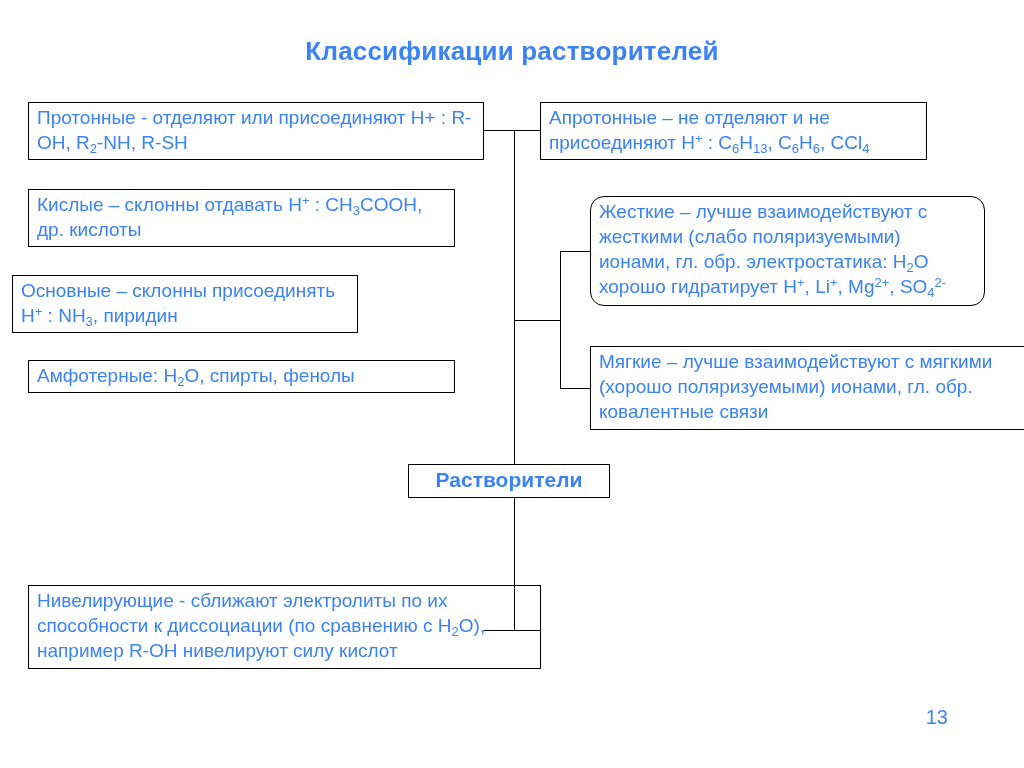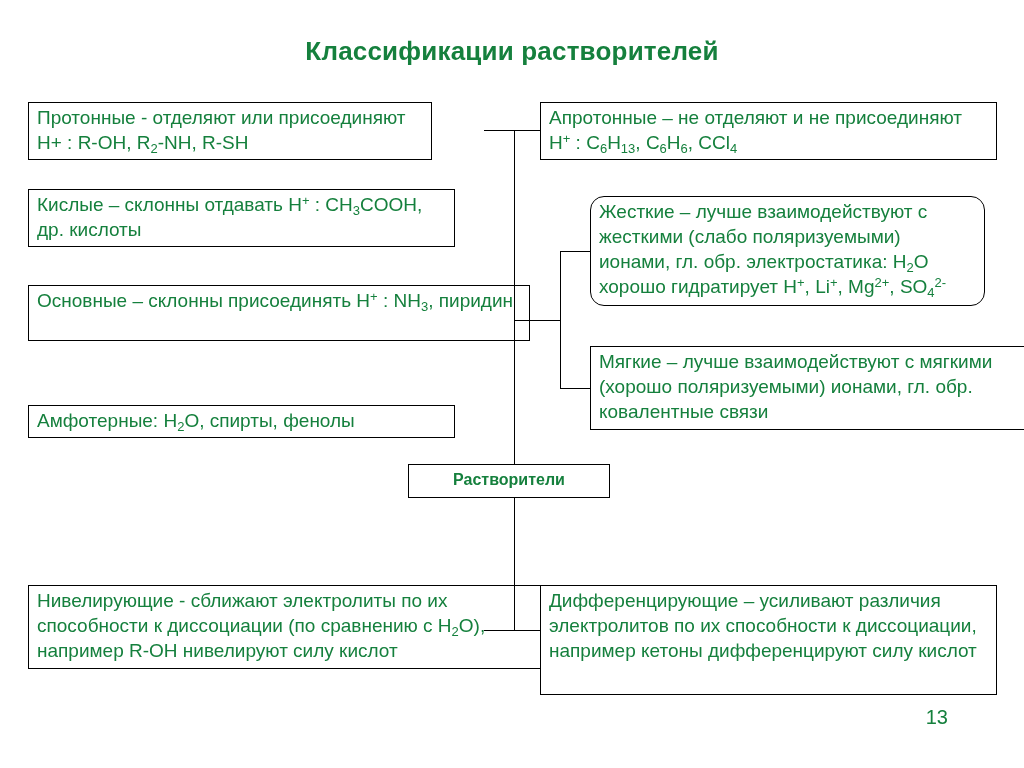--- a/index.html
+++ b/index.html
@@ -2,21 +2,21 @@
 <html><head>
 <meta charset="utf-8">
 <style>
   html, body { margin: 0; padding: 0; background: #ffffff; }
   .slide {
     position: relative;
     width: 1024px;
     height: 768px;
     background: #ffffff;
     font-family: "Liberation Sans", "DejaVu Sans", sans-serif;
-    color: #15803d;
+    color: #3b82f6;
     overflow: hidden;
   }
   .title {
     position: absolute;
     left: 0; right: 0; top: 36px;
     text-align: center;
     font-size: 26px;
     font-weight: bold;
     letter-spacing: 0.2px;
   }
@@ -25,30 +25,30 @@
     box-sizing: border-box;
     border: 1px solid #000000;
     background: #ffffff;
     padding: 2px 8px 4px 8px;
     font-size: 19px;
     line-height: 25px;
   }
   sub { font-size: 13px; line-height: 0; vertical-align: -4px; }
   sup { font-size: 13px; line-height: 0; vertical-align: 6px; }
 
-  #box-protonic        { left: 28px;  top: 102px; width: 404px; min-height: 56px; }
+  #box-protonic        { left: 28px;  top: 102px; width: 456px; min-height: 56px; }
   #box-acidic          { left: 28px;  top: 189px; width: 427px; min-height: 56px; }
-  #box-basic           { left: 28px;  top: 275px; width: 502px; min-height: 56px; margin-top: 10px; }
-  #box-amphoteric      { left: 28px;  top: 360px; width: 427px; min-height: 31px; margin-top: 45px; }
-  #box-aprotic         { left: 540px; top: 102px; width: 457px; min-height: 56px; padding-left: 8px; }
+  #box-basic           { left: 12px;  top: 275px; width: 346px; min-height: 56px; }
+  #box-amphoteric      { left: 28px;  top: 360px; width: 427px; min-height: 31px; }
+  #box-aprotic         { left: 540px; top: 102px; width: 387px; min-height: 56px; padding-left: 8px; }
   #box-hard            { left: 590px; top: 196px; width: 395px; min-height: 110px; border-radius: 14px; }
   #box-soft            { left: 590px; top: 346px; width: 447px; min-height: 84px; }
   #box-center          {
     left: 408px; top: 464px; width: 202px; height: 34px;
-    font-weight: bold; font-size: 16px; text-align: center;
+    font-weight: bold; font-size: 21px; text-align: center;
     line-height: 30px; padding: 0;
   }
   #box-leveling        { left: 28px;  top: 585px; width: 513px; min-height: 84px; }
   #box-differentiating { left: 540px; top: 585px; width: 457px; min-height: 110px; }
 
   .line { position: absolute; background: #000000; }
   #line-top-h      { left: 484px; top: 130px; width: 56px;  height: 1px; }
   #line-center-v1  { left: 514px; top: 130px; width: 1px;   height: 334px; }
   #line-mid-h      { left: 514px; top: 320px; width: 46px;  height: 1px; }
   #line-bracket-v  { left: 560px; top: 251px; width: 1px;   height: 138px; }
@@ -75,21 +75,20 @@
   <div class="box" id="box-basic">Основные – склонны присоединять H<sup>+</sup> : NH<sub>3</sub>, пиридин</div>
   <div class="box" id="box-amphoteric">Амфотерные: H<sub>2</sub>O, спирты, фенолы</div>
 
   <div class="box" id="box-aprotic">Апротонные – не отделяют и не присоединяют H<sup>+</sup> : C<sub>6</sub>H<sub>13</sub>, C<sub>6</sub>H<sub>6</sub>, CCl<sub>4</sub></div>
   <div class="box" id="box-hard">Жесткие – лучше взаимодействуют с жесткими (слабо поляризуемыми) ионами, гл. обр. электростатика: H<sub>2</sub>O хорошо гидратирует H<sup>+</sup>, Li<sup>+</sup>, Mg<sup>2+</sup>, SO<sub>4</sub><sup>2-</sup></div>
   <div class="box" id="box-soft">Мягкие – лучше взаимодействуют с мягкими (хорошо поляризуемыми) ионами, гл. обр. ковалентные связи</div>
 
   <div class="box" id="box-center">Растворители</div>
 
   <div class="box" id="box-leveling">Нивелирующие - сближают электролиты по их способности к диссоциации (по сравнению с H<sub>2</sub>O), например R-OH нивелируют силу кислот</div>
-  <div class="box" id="box-differentiating">Дифференцирующие – усиливают различия электролитов по их способности к диссоциации, например кетоны дифференцируют силу кислот</div>
 
   <div class="line" id="line-top-h"></div>
   <div class="line" id="line-center-v1"></div>
   <div class="line" id="line-mid-h"></div>
   <div class="line" id="line-bracket-v"></div>
   <div class="line" id="line-stub-hard"></div>
   <div class="line" id="line-stub-soft"></div>
   <div class="line" id="line-center-v2"></div>
   <div class="line" id="line-bottom-h"></div>
 

